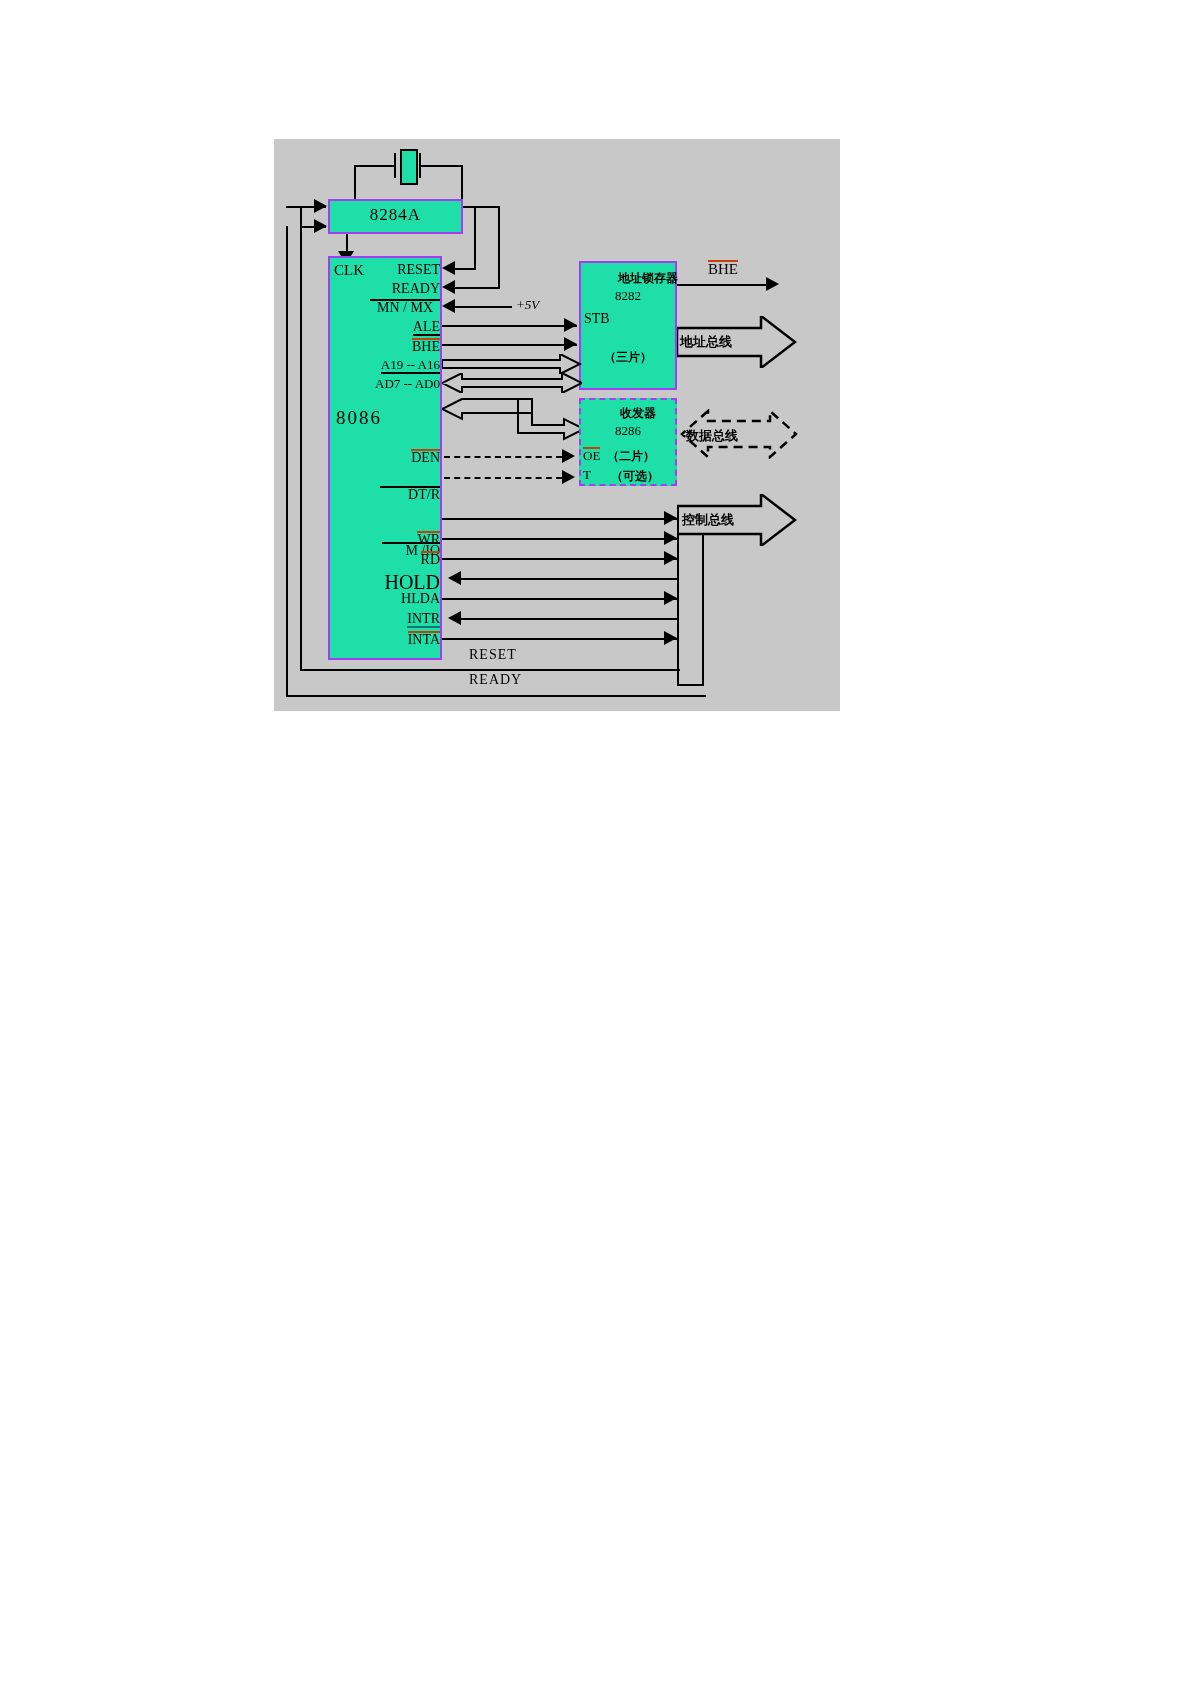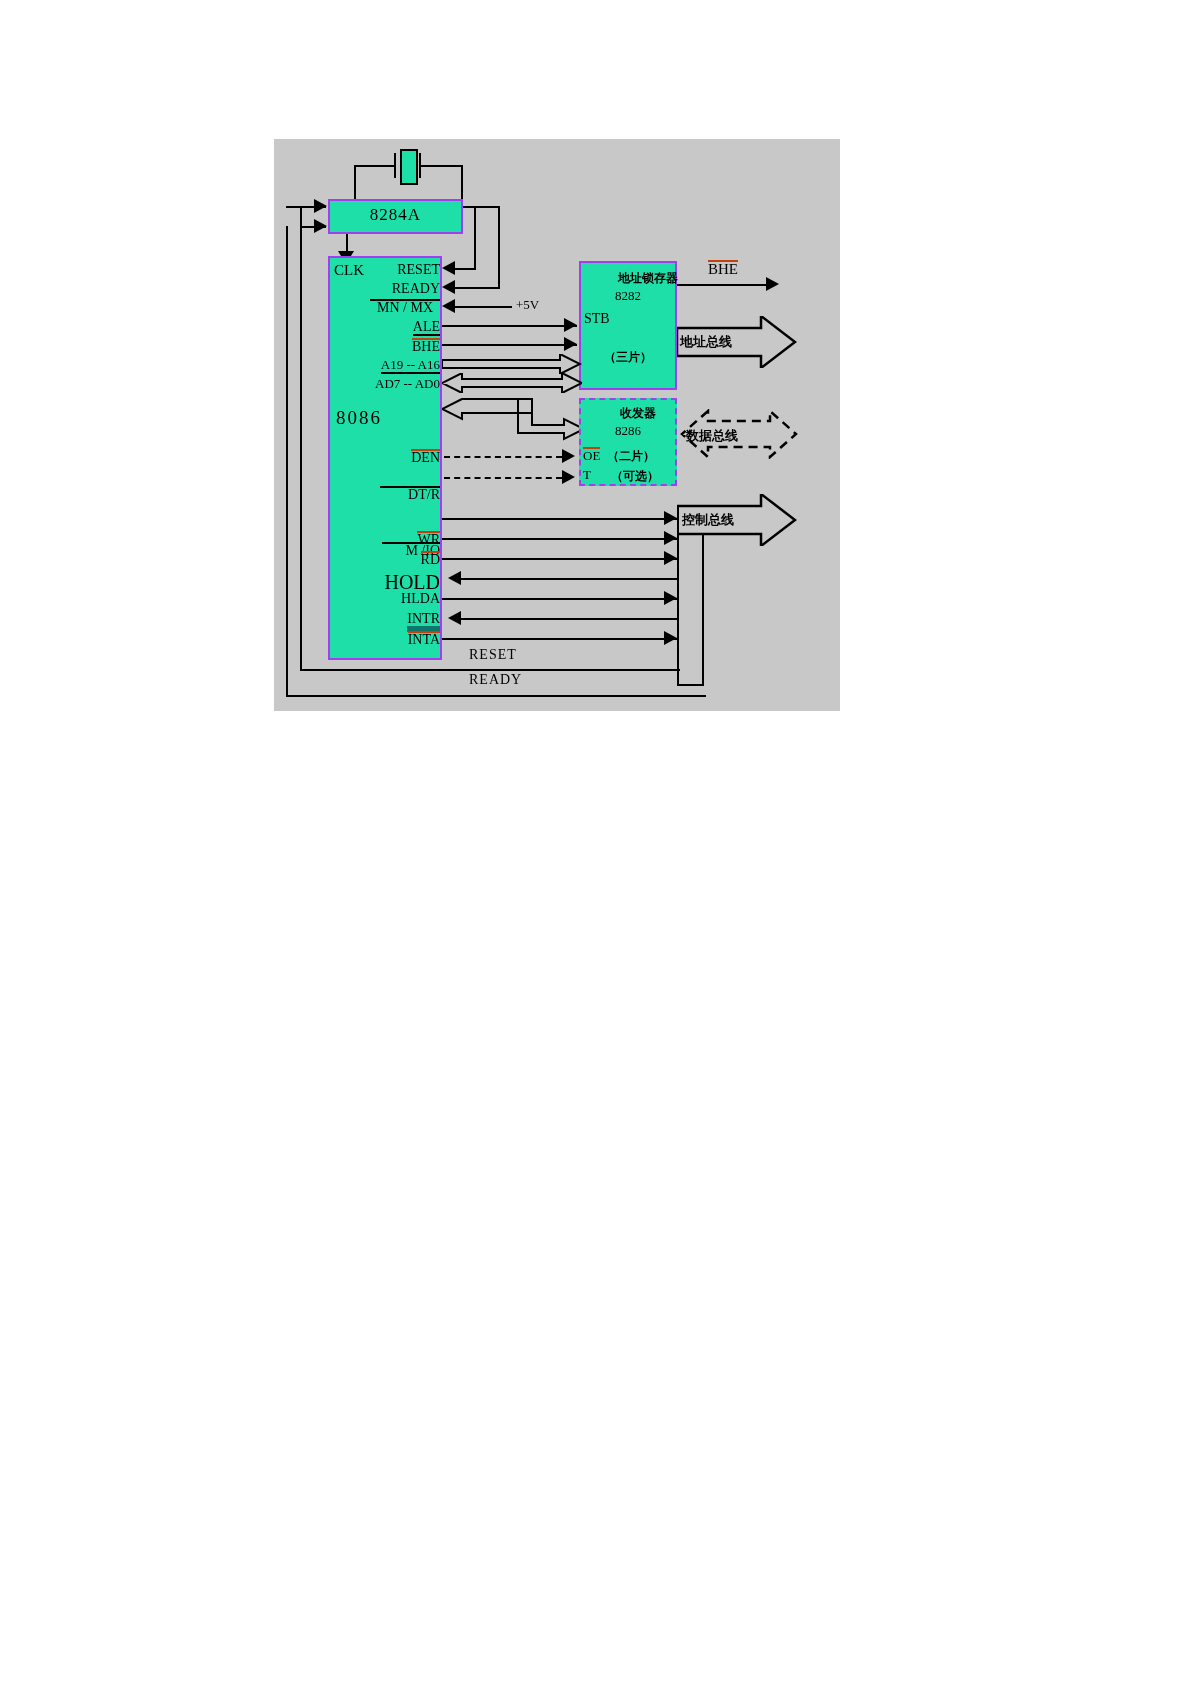--- a/index.html
+++ b/index.html
@@ -113,29 +113,29 @@
     <div class="lbl" style="left:108px;top:412px;font-size:14px;text-align:right;width:58px;">
       <span class="ob">RD</span>
     </div>
     <div class="lbl" style="left:100px;top:432px;font-size:20px;text-align:right;width:66px;">
       <span>HOLD</span>
     </div>
     <div class="lbl" style="left:100px;top:452px;font-size:14px;text-align:right;width:66px;">
       <span>HLDA</span>
     </div>
     <div class="lbl" style="left:104px;top:472px;font-size:14px;text-align:right;width:62px;">
-      <span style="border-bottom:6px solid #0f766e;">INTR</span>
+      <span style="border-bottom:2px solid #0f766e;">INTR</span>
     </div>
     <div class="lbl" style="left:104px;top:492px;font-size:14px;text-align:right;width:62px;">
       <span class="ob">INTA</span>
     </div>
 
     <div class="h" style="left:176px;top:167px;width:62px;"></div>
     <div class="ar l" style="left:168px;top:160px;"></div>
-    <div class="lbl" style="left:242px;top:158px;font-size:13px;">+5V</div>
+    <div class="lbl" style="left:242px;top:158px;font-size:13px;font-style:italic;">+5V</div>
 
     <div class="box" style="left:305px;top:122px;width:98px;height:129px;"></div>
     <div class="lbl cn" style="left:290px;top:131px;width:98px;text-align:center;font-size:12px;margin-left:35px;">地址锁存器</div>
     <div class="lbl" style="left:305px;top:149px;width:98px;text-align:center;font-size:13px;">8282</div>
     <div class="lbl" style="left:310px;top:172px;font-size:14px;">STB</div>
     <div class="lbl cn" style="left:305px;top:210px;width:98px;text-align:center;font-size:12px;">（三片）</div>
 
     <div class="h" style="left:168px;top:186px;width:135px;"></div>
     <div class="ar r" style="left:290px;top:179px;"></div>
 

